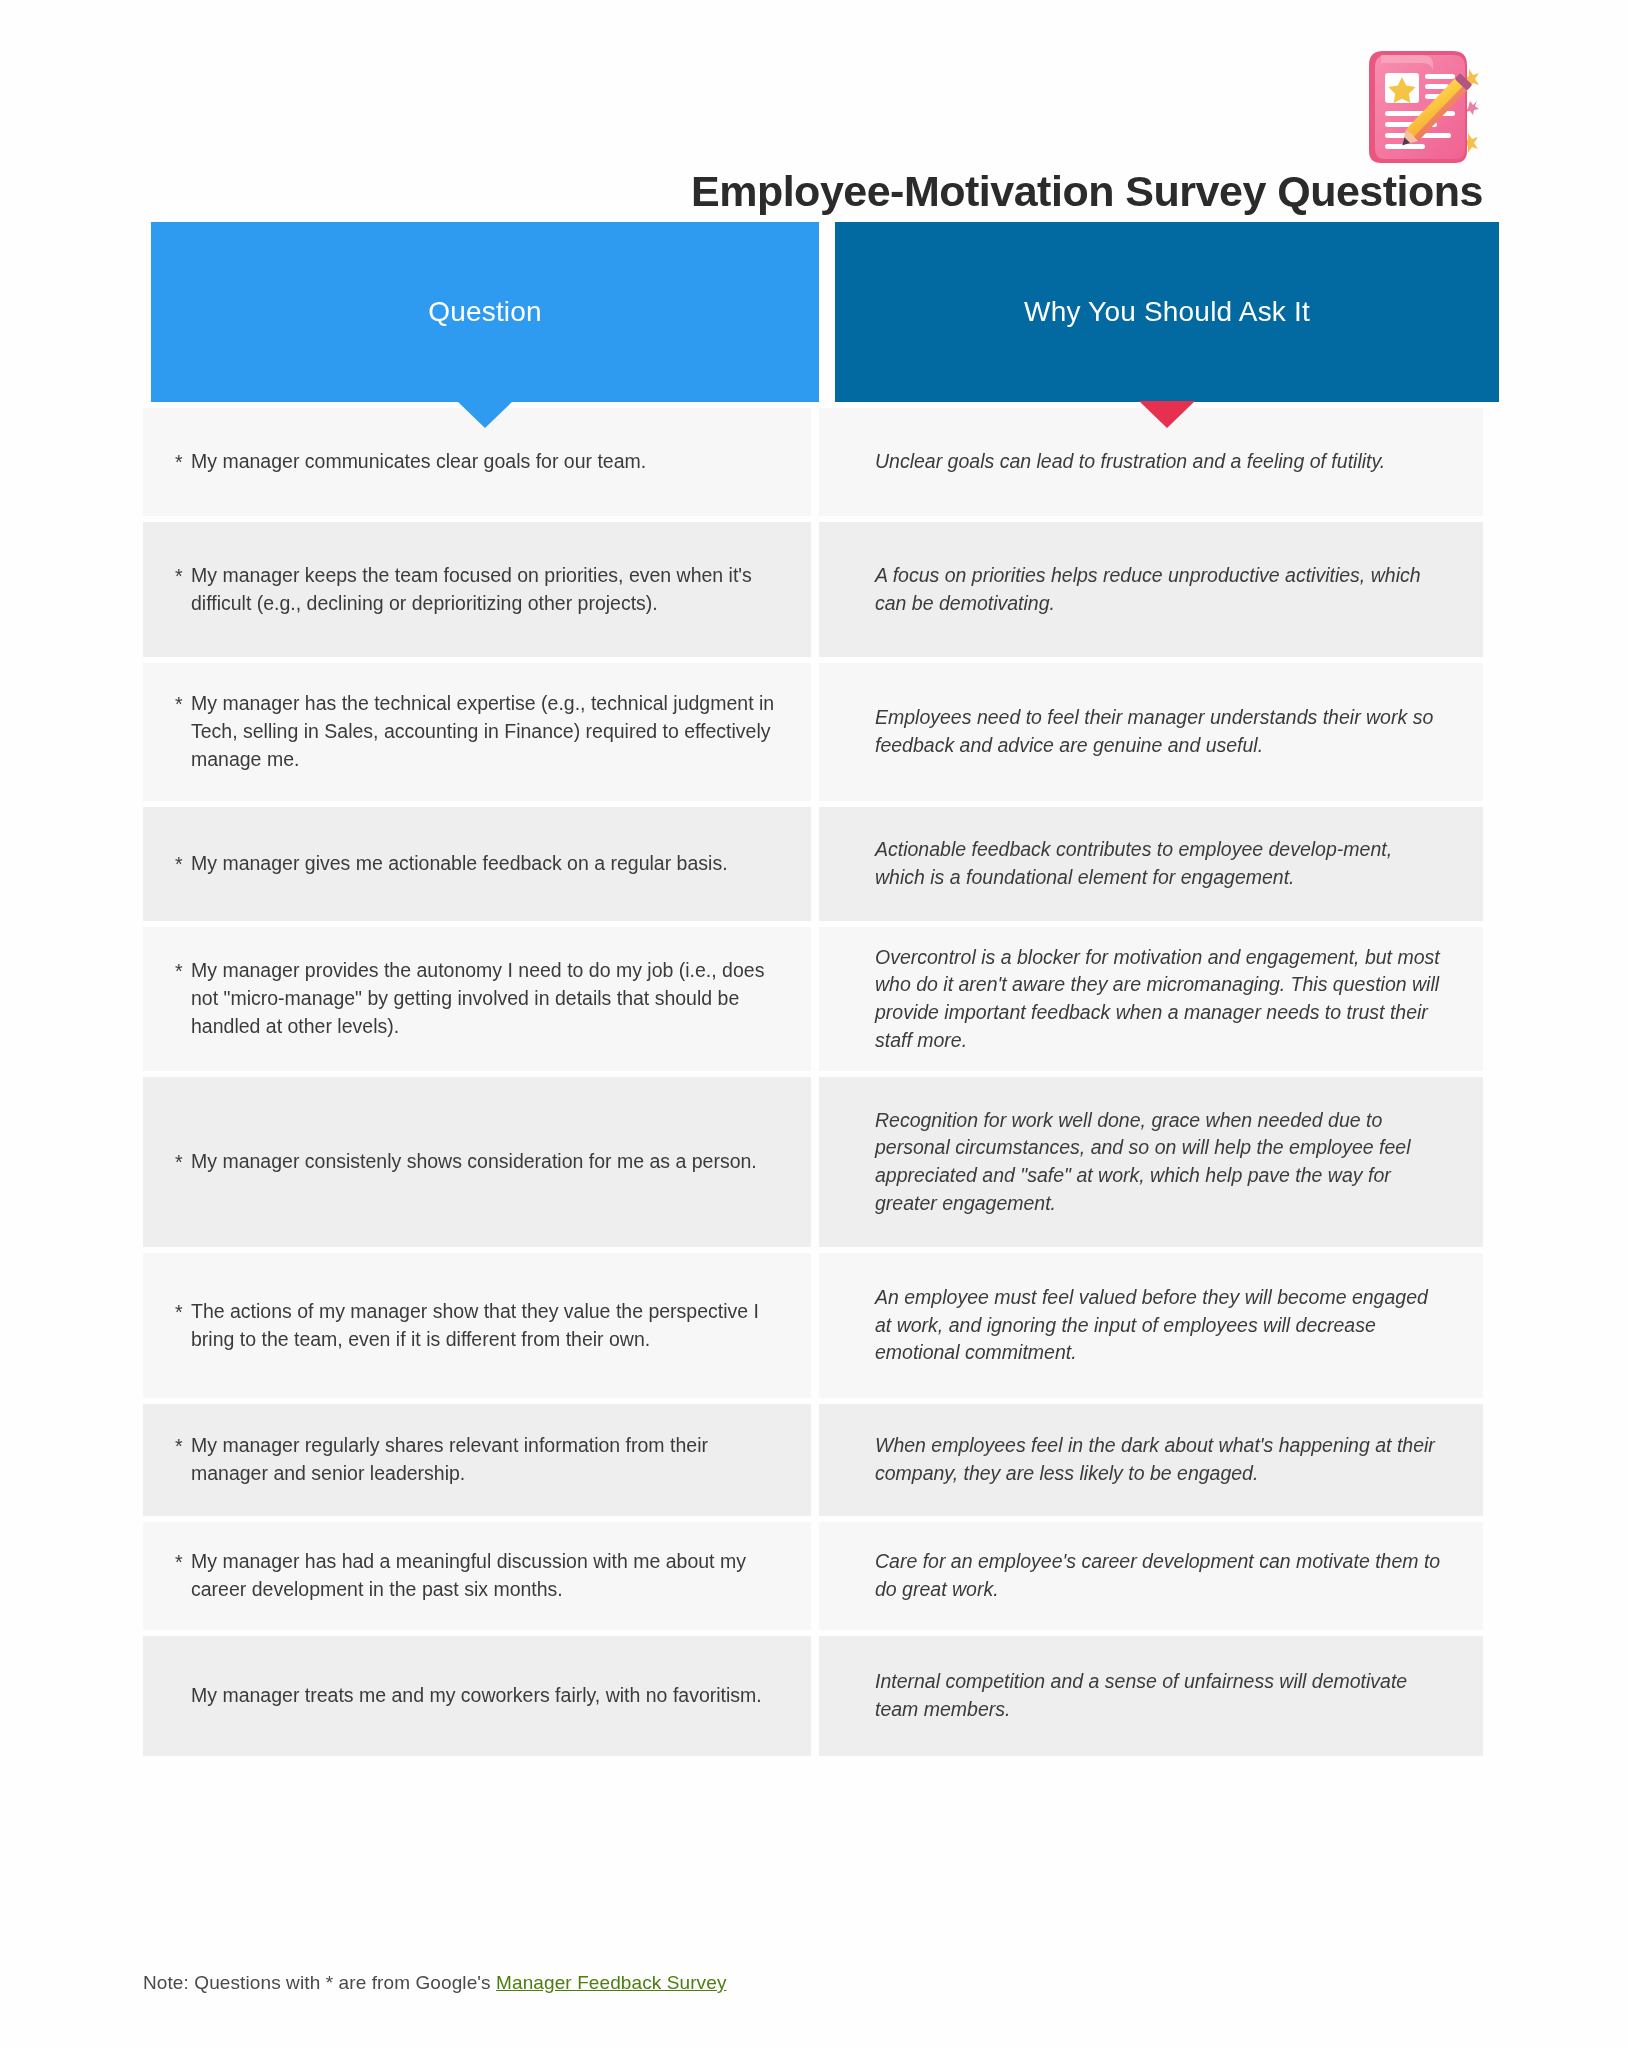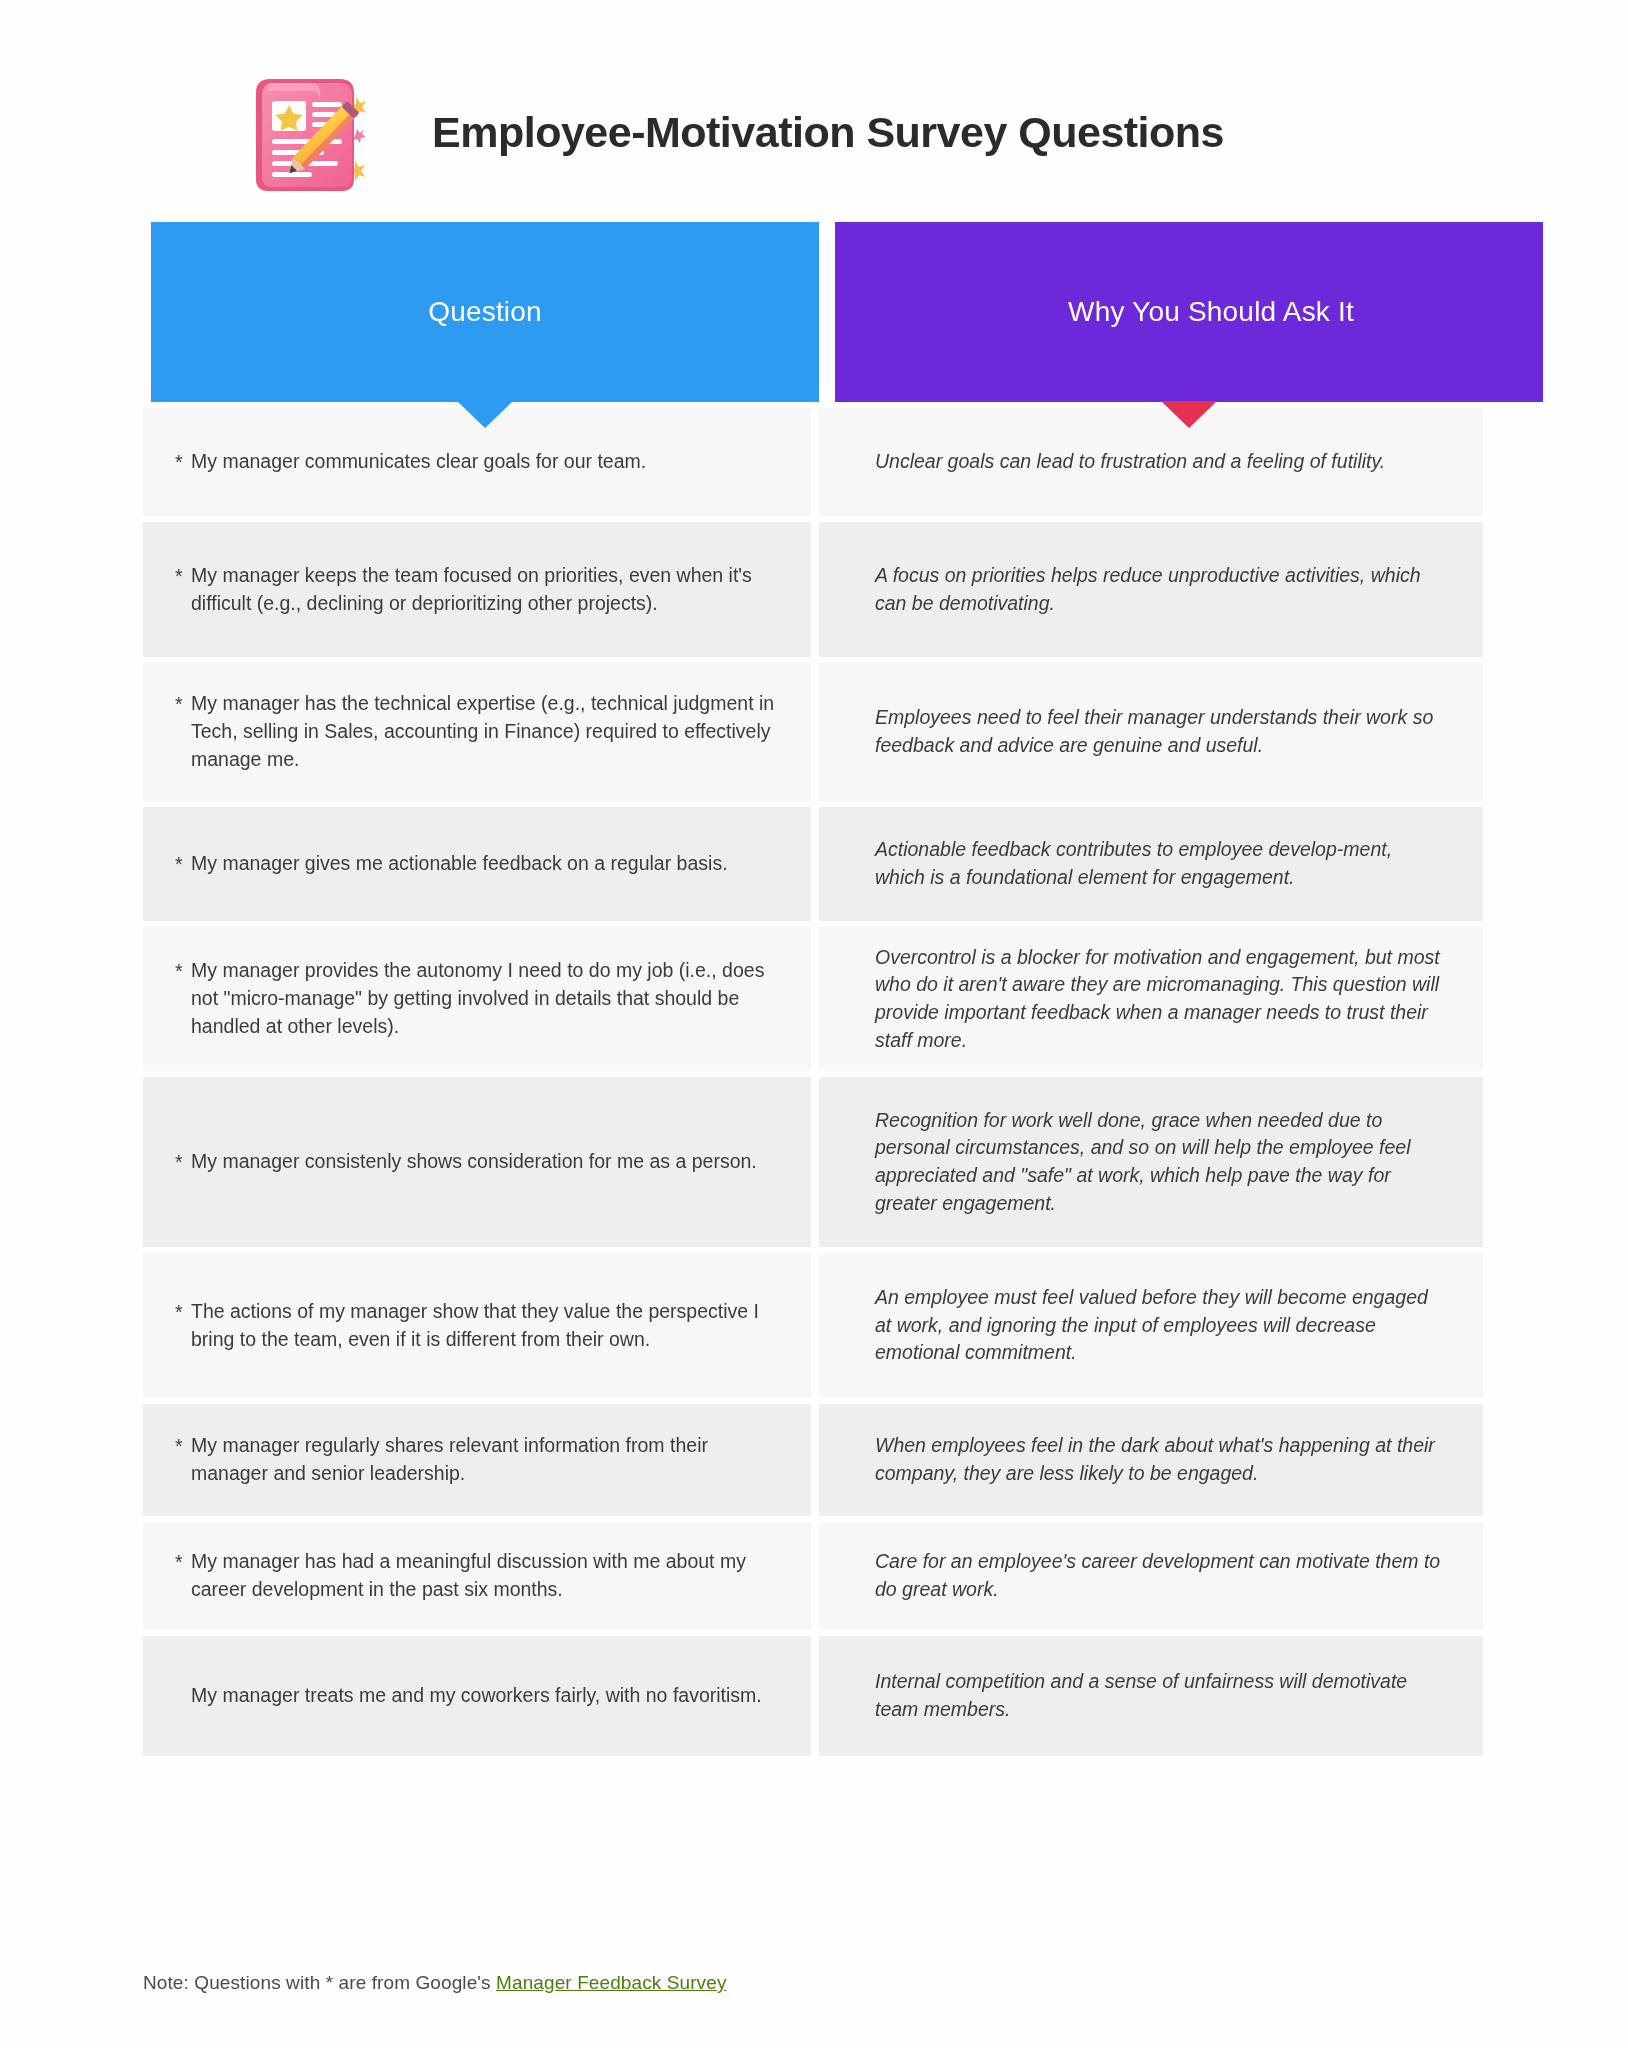--- a/index.html
+++ b/index.html
@@ -20,25 +20,26 @@
     width: 1628px;
     height: 2048px;
     background: #fefefe;
     box-sizing: border-box;
   }
 
   
   .title-bar {
     position: absolute;
     left: 143px;
-    top: 57px;
+    top: 41px;
     width: 1340px;
     height: 150px;
     display: flex;
-    align-items: center;
+    align-items: flex-end;
+    flex-direction: column;
   }
 
   .logo {
     position: relative;
     width: 122px;
     height: 126px;
     flex: 0 0 auto;
     margin-left: 105px;
   }
   .logo svg { display: block; width: 122px; height: 126px; }
@@ -74,21 +75,21 @@
     display: flex;
     align-items: center;
     justify-content: center;
     color: #ffffff;
     font-size: 28px;
     font-weight: 400;
     letter-spacing: 0.2px;
     margin-left: 8px;
   }
   .th-question { flex: 0 0 668px; background: #2e9bf0; }
-  .th-reason   { flex: 0 0 664px; background: #6d28d9; padding-left: 44px; }
+  .th-reason   { flex: 0 0 664px; background: #0369a1; }
 
   .th .pointer {
     position: absolute;
     left: 50%;
     bottom: -26px;
     transform: translateX(-50%);
     width: 0;
     height: 0;
     border-left: 28px solid transparent;
     border-right: 28px solid transparent;

